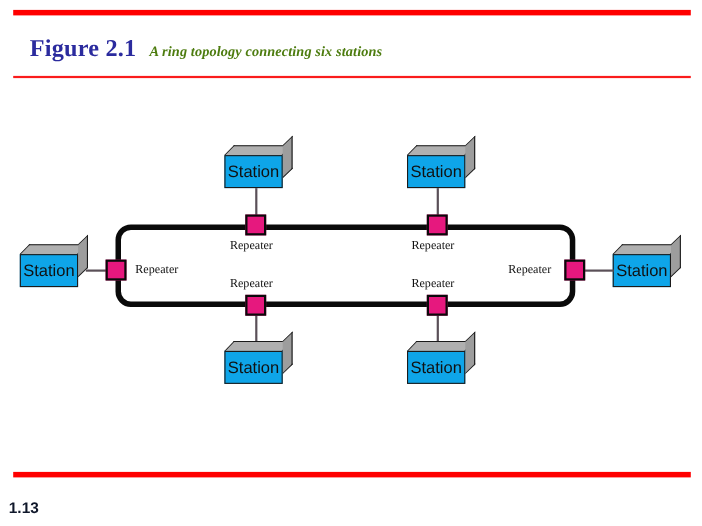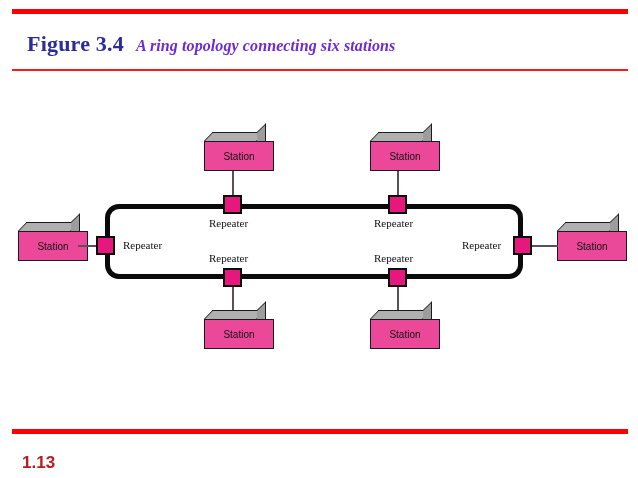--- a/index.html
+++ b/index.html
@@ -55,35 +55,35 @@
     font-family: "Liberation Serif", serif;
     font-weight: bold;
     font-size: 22px;
     color: #2b2b9e;
     letter-spacing: 0.2px;
   }
   .fig-caption {
     font-family: "Liberation Serif", serif;
     font-weight: bold;
     font-style: italic;
-    font-size: 16px;
-    color: #6d28d9;
+    font-size: 13px;
+    color: #4d7c0f;
     margin-left: 12px;
     letter-spacing: 0.1px;
   }
 
   
   .page-number {
     position: absolute;
-    left: 22px;
+    left: 8px;
     top: 453px;
     font-family: "Liberation Sans", sans-serif;
     font-weight: bold;
-    font-size: 17px;
-    color: #b91c1c;
+    font-size: 14px;
+    color: #0f172a;
   }
 
   
   .diagram {
     position: absolute;
     left: 0;
     top: 100px;
     width: 638px;
     height: 290px;
   }
@@ -104,30 +104,30 @@
   
   .station {
     position: absolute;
     width: 62px;
     height: 40px;
   }
   .station .face {
     position: absolute;
     left: 0;
     top: 9px;
-    width: 70px;
+    width: 53px;
     height: 30px;
-    background: #ec4899;
+    background: #0ea5e9;
     border: 1.3px solid #1b1b1b;
     box-sizing: border-box;
     display: flex;
     align-items: center;
     justify-content: center;
     font-family: "Liberation Sans", sans-serif;
-    font-size: 10px;
+    font-size: 15px;
     color: #111111;
   }
   .station .top {
     position: absolute;
     left: 0;
     top: 0;
     width: 53px;
     height: 9px;
     background: #b0b0b0;
     border: 1.3px solid #1b1b1b;
@@ -183,21 +183,21 @@
   }
 </style>
 </head>
 <body>
 
 <div class="rule-thick-top"></div>
 <div class="rule-thin"></div>
 <div class="rule-thick-bottom"></div>
 
 <div class="title-block">
-  <span class="fig-label">Figure 3.4</span>
+  <span class="fig-label">Figure 2.1</span>
   <span class="fig-caption">A ring topology connecting six stations</span>
 </div>
 
 <div class="diagram">
 
   <div class="ring"></div>
 
   <div class="station" style="left:204px; top:32px;">
     <div class="top"></div>
     <div class="side"></div>

